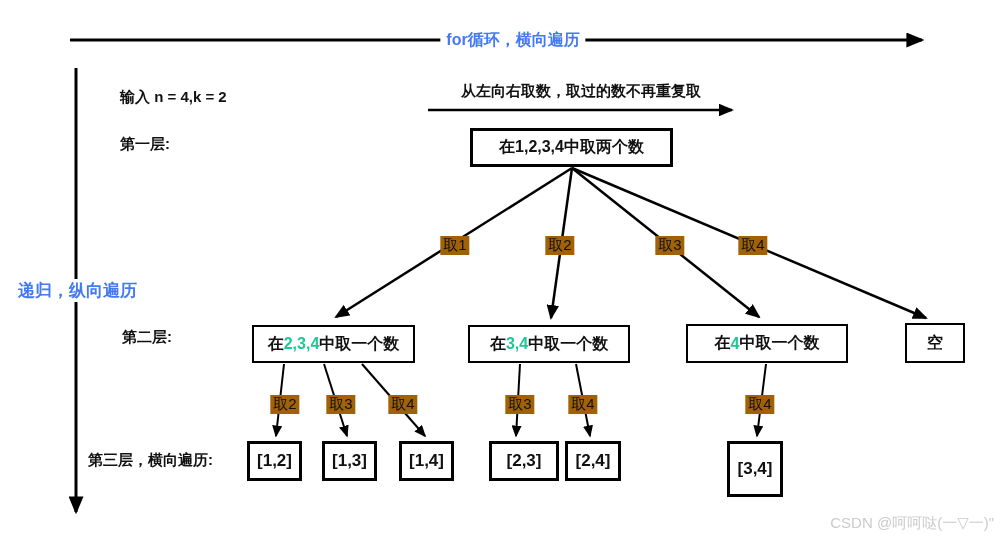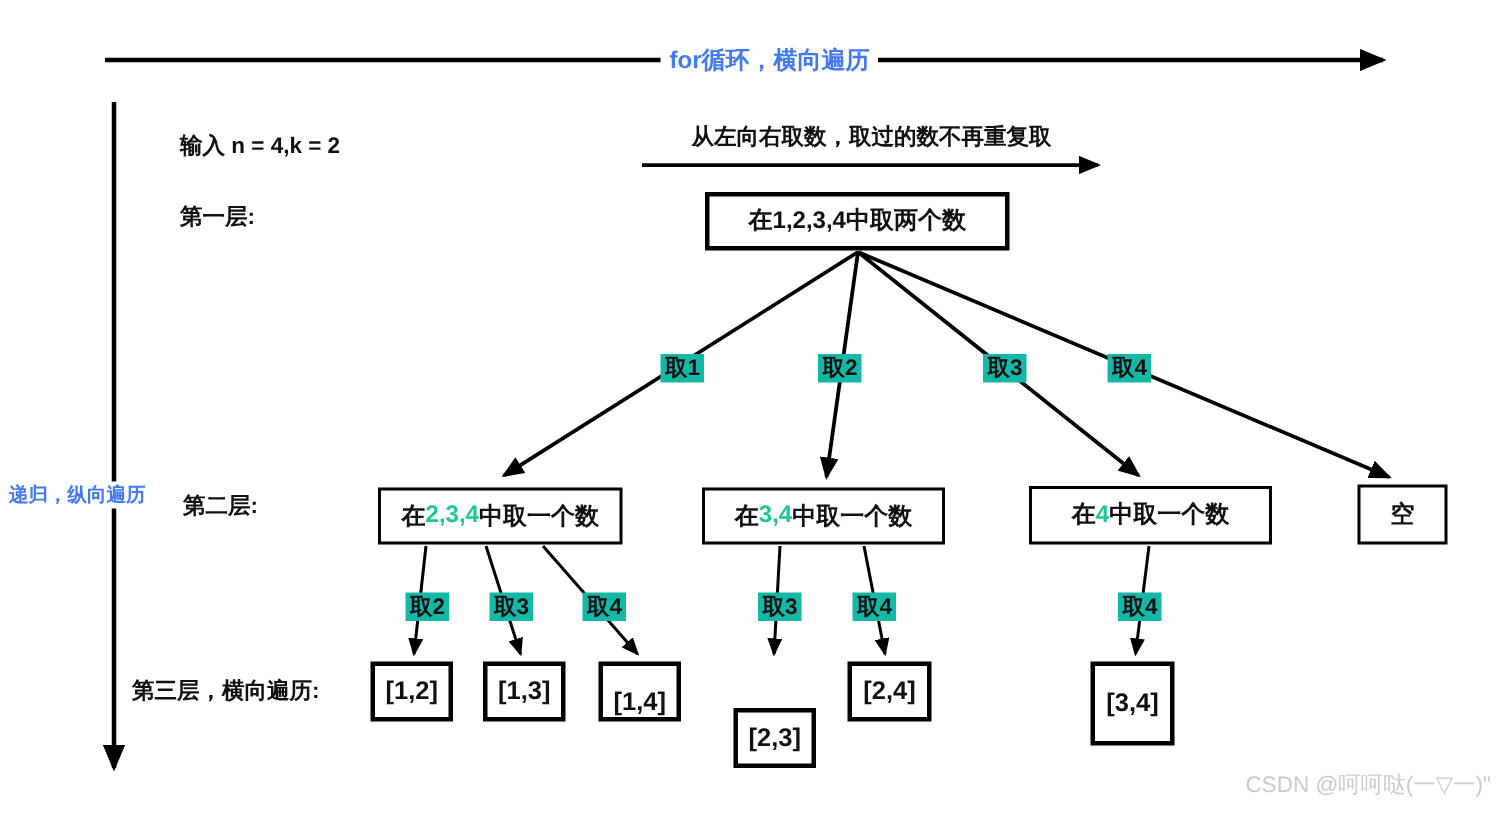--- a/index.html
+++ b/index.html
@@ -11,22 +11,22 @@
   .lbl{position:absolute;white-space:nowrap;font-weight:600;color:#111;}
   .blue{color:#4379F2;font-weight:700;background:#fff;padding:0 6px;}
   .center{transform:translateX(-50%);}
   .node{
     position:absolute;border:3px solid #000;background:#fff;
     display:flex;align-items:center;justify-content:center;
     font-weight:600;font-size:16px;white-space:nowrap;box-sizing:border-box;
   }
   .node.l2{border-width:2.5px;}
   .edge-lbl{
-    position:absolute;transform:translateX(-50%);background:#14b8a6;
-    padding:0 3px;font-size:15px;font-weight:700;white-space:nowrap;
+    position:absolute;transform:translateX(-50%);background:#a16207;
+    padding:0 3px;font-size:15px;font-weight:400;white-space:nowrap;
   }
   .avail{color:#1DC796;}
   .watermark{
     position:absolute;right:13px;top:514px;font-size:15px;color:#CBCBCB;
     font-weight:400;white-space:nowrap;
   }
 </style>
 </head>
 <body>
 
@@ -52,21 +52,21 @@
 
     <line x1="284" y1="364" x2="276" y2="436" stroke="#000" stroke-width="2" marker-end="url(#ah)"></line>
     <line x1="324" y1="364" x2="347" y2="436" stroke="#000" stroke-width="2" marker-end="url(#ah)"></line>
     <line x1="362" y1="364" x2="425" y2="436" stroke="#000" stroke-width="2" marker-end="url(#ah)"></line>
     <line x1="520" y1="364" x2="516" y2="436" stroke="#000" stroke-width="2" marker-end="url(#ah)"></line>
     <line x1="576" y1="364" x2="590" y2="436" stroke="#000" stroke-width="2" marker-end="url(#ah)"></line>
     <line x1="766" y1="364" x2="757" y2="436" stroke="#000" stroke-width="2" marker-end="url(#ah)"></line>
   </svg>
 
   <div class="lbl blue center" style="left:513px;top:30px;font-size:16px;">for循环，横向遍历</div>
-  <div class="lbl blue" style="left:0;top:279px;font-size:13px;margin-top:42px;">递归，纵向遍历</div>
+  <div class="lbl blue" style="left:12px;top:279px;font-size:17px;">递归，纵向遍历</div>
 
   <div class="lbl" style="left:120px;top:88px;font-size:15px;">输入 n = 4,k = 2</div>
   <div class="lbl center" style="left:581px;top:82px;font-size:15px;">从左向右取数，取过的数不再重复取</div>
 
   <div class="lbl" style="left:120px;top:135px;font-size:15px;">第一层:</div>
   <div class="lbl" style="left:122px;top:328px;font-size:15px;">第二层:</div>
   <div class="lbl" style="left:88px;top:451px;font-size:15px;">第三层，横向遍历:</div>
 
   <div class="node" style="left:470px;top:128px;width:203px;height:39px;">
     <span>在1,2,3,4中取两个数</span>
@@ -102,24 +102,24 @@
   <div class="edge-lbl" style="left:520px;top:395px;">取3</div>
   <div class="edge-lbl" style="left:583px;top:395px;">取4</div>
   <div class="edge-lbl" style="left:760px;top:395px;">取4</div>
 
   <div class="node" style="left:247px;top:441px;width:55px;height:40px;font-size:17px;">
     <span>[1,2]</span>
   </div>
   <div class="node" style="left:322px;top:441px;width:55px;height:40px;font-size:17px;text-align:right;">
     <span>[1,3]</span>
   </div>
-  <div class="node" style="left:399px;top:441px;width:55px;height:40px;font-size:17px;align-items:flex-end;">
+  <div class="node" style="left:399px;top:441px;width:55px;height:40px;font-size:17px;">
     <span>[1,4]</span>
   </div>
-  <div class="node" style="left:489px;top:441px;width:55px;height:40px;font-size:17px;margin-top:31px;">
+  <div class="node" style="left:489px;top:441px;width:70px;height:40px;font-size:17px;">
     <span>[2,3]</span>
   </div>
   <div class="node" style="left:565px;top:441px;width:56px;height:40px;font-size:17px;">
     <span>[2,4]</span>
   </div>
   <div class="node" style="left:727px;top:441px;width:56px;height:56px;font-size:17px;text-align:center;">
     <span>[3,4]</span>
   </div>
 
   <div class="watermark">CSDN @呵呵哒(一▽一)"</div>

